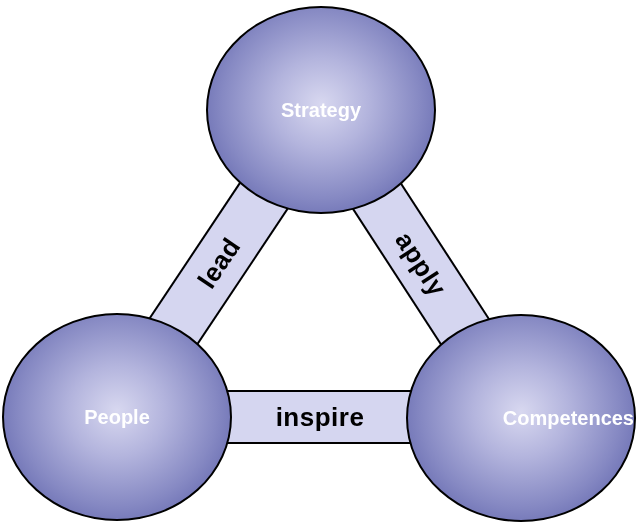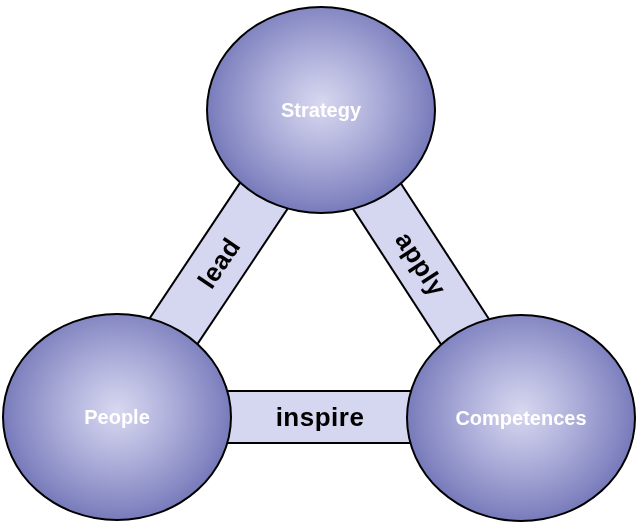--- a/index.html
+++ b/index.html
@@ -59,21 +59,21 @@
     z-index: 2;
   }
   .node-label {
     font-weight: bold;
     font-size: 20px;
     color: #ffffff;
     white-space: nowrap;
   }
   .node-strategy    { left: 206px; top: 6px; }
   .node-people      { left: 2px;   top: 313px; }
-  .node-competences { left: 406px; top: 314px; }
+  .node-competences { left: 406px; top: 314px; justify-content: flex-end; }
 </style>
 </head>
 <body>
 
 <div class="stage">
 
   <div class="bar bar-lead">
     <span class="bar-label">lead</span>
   </div>
 

